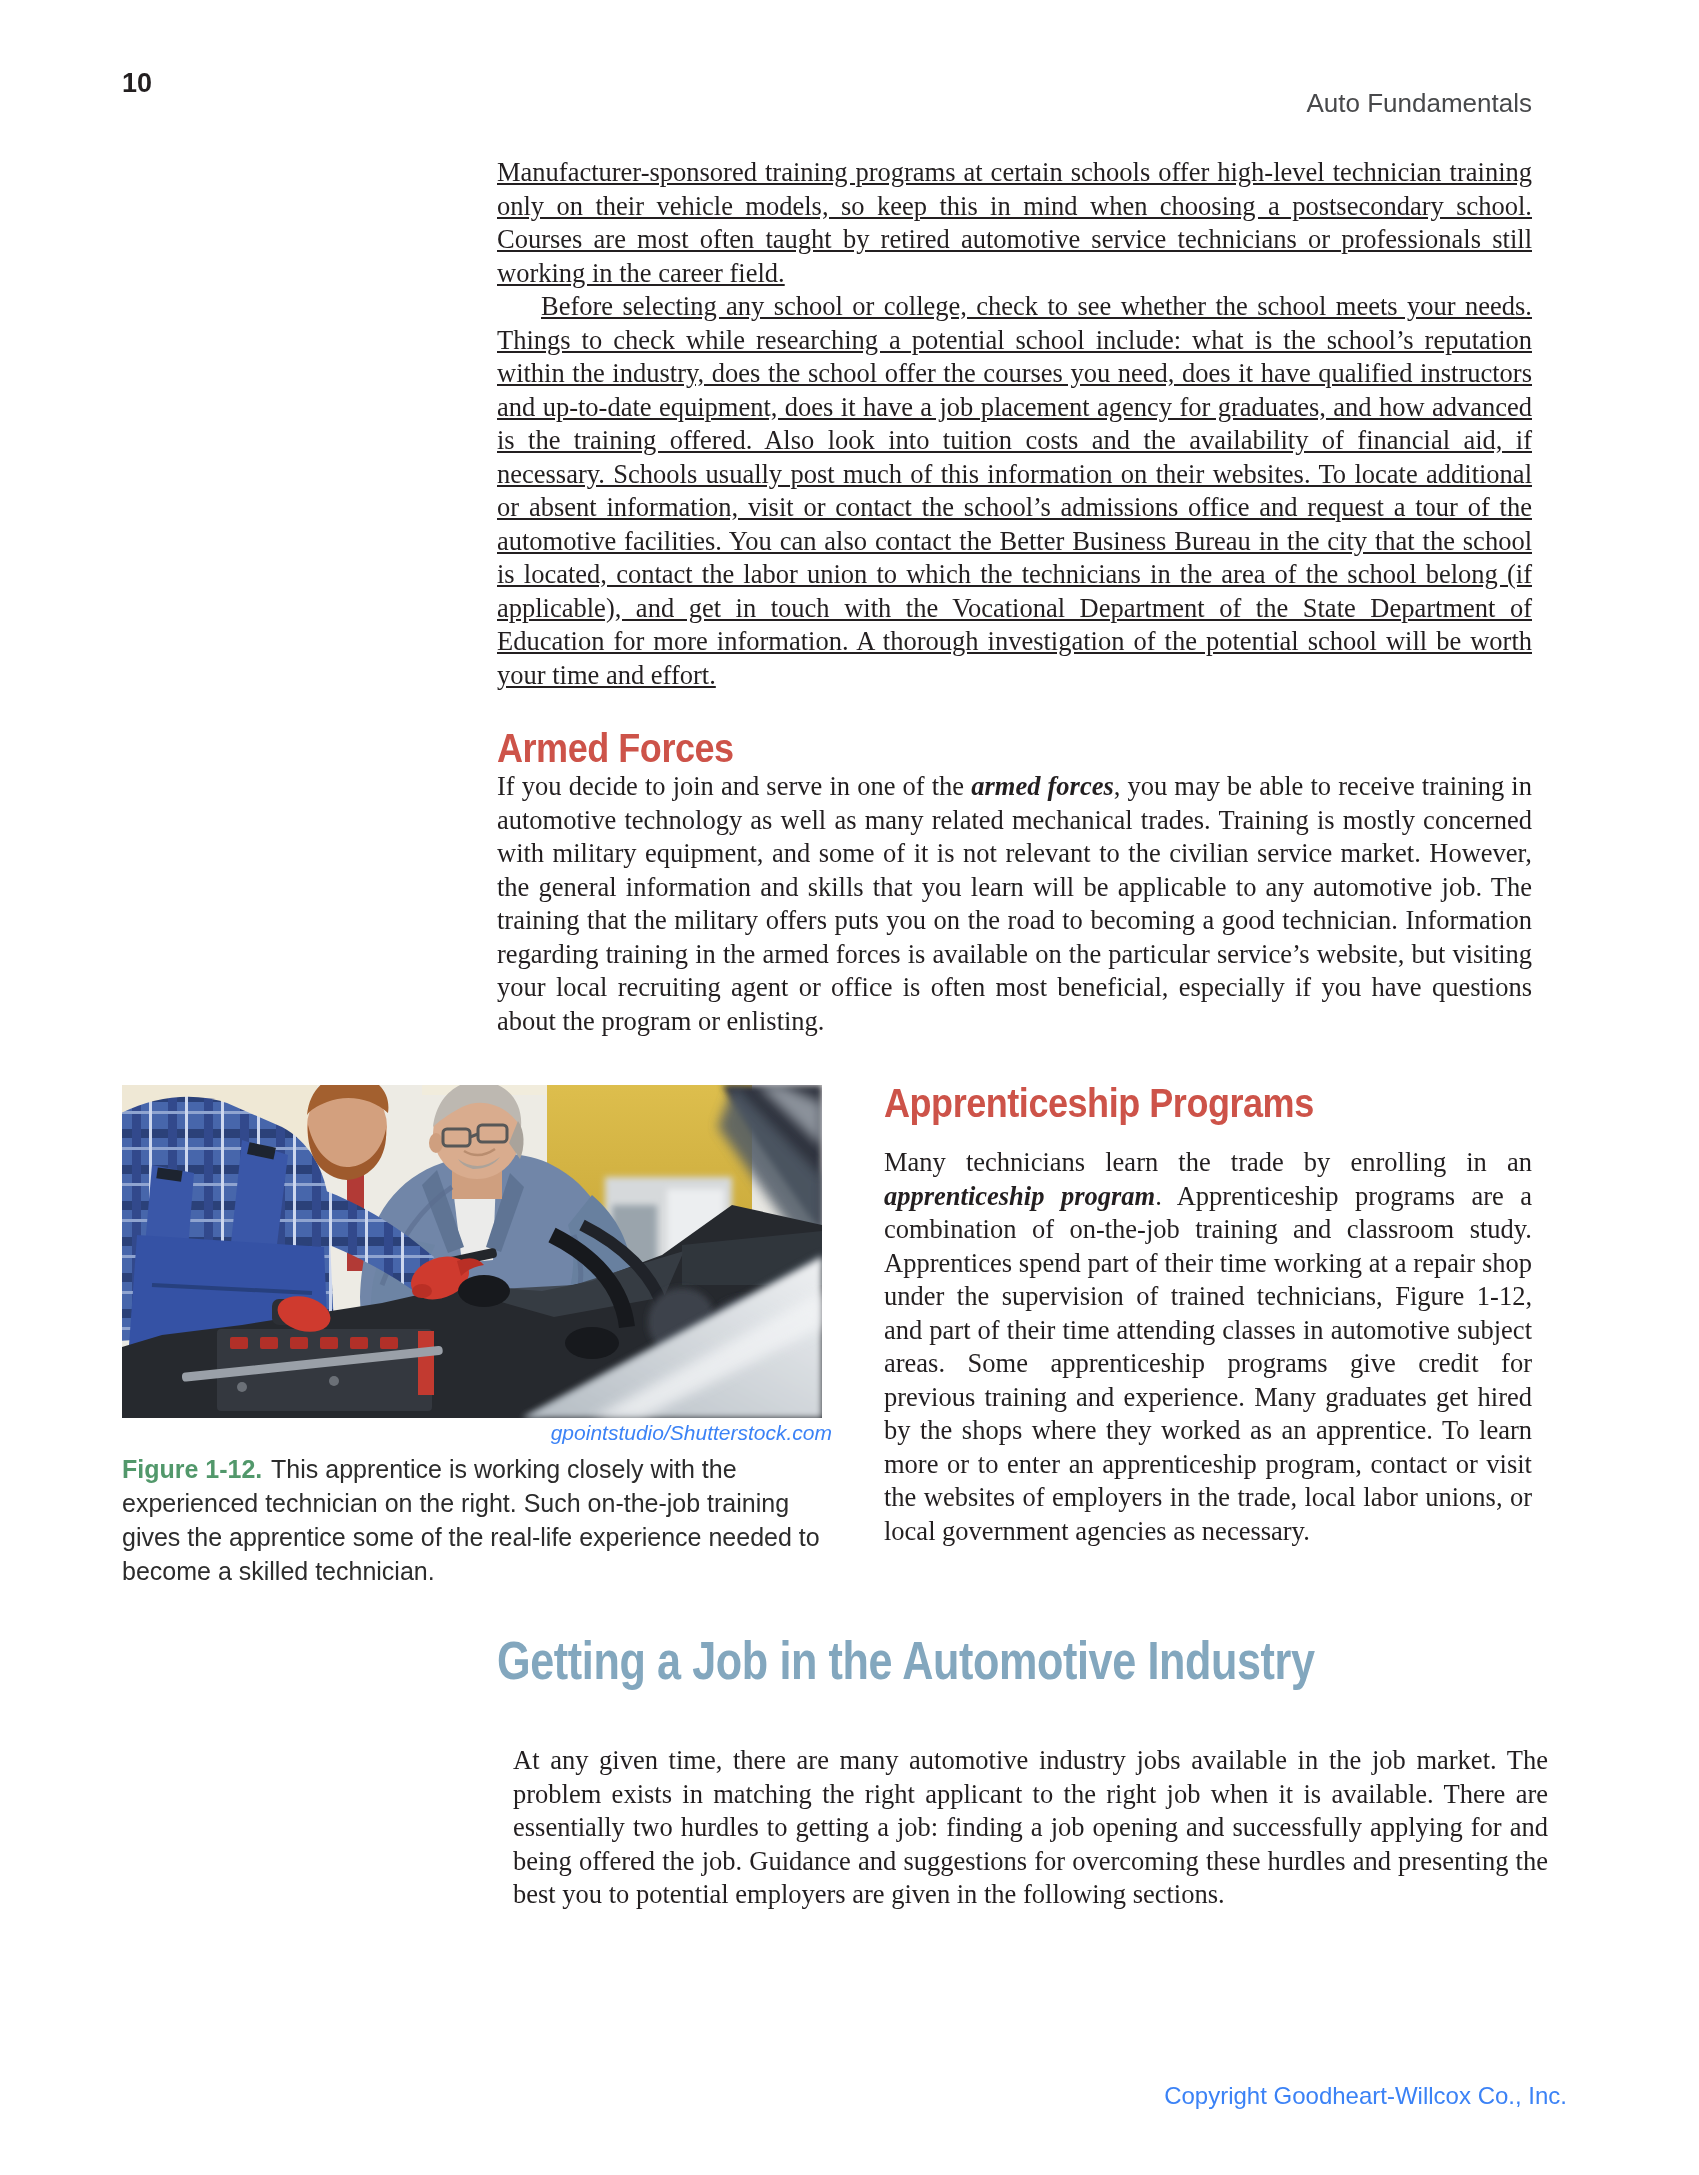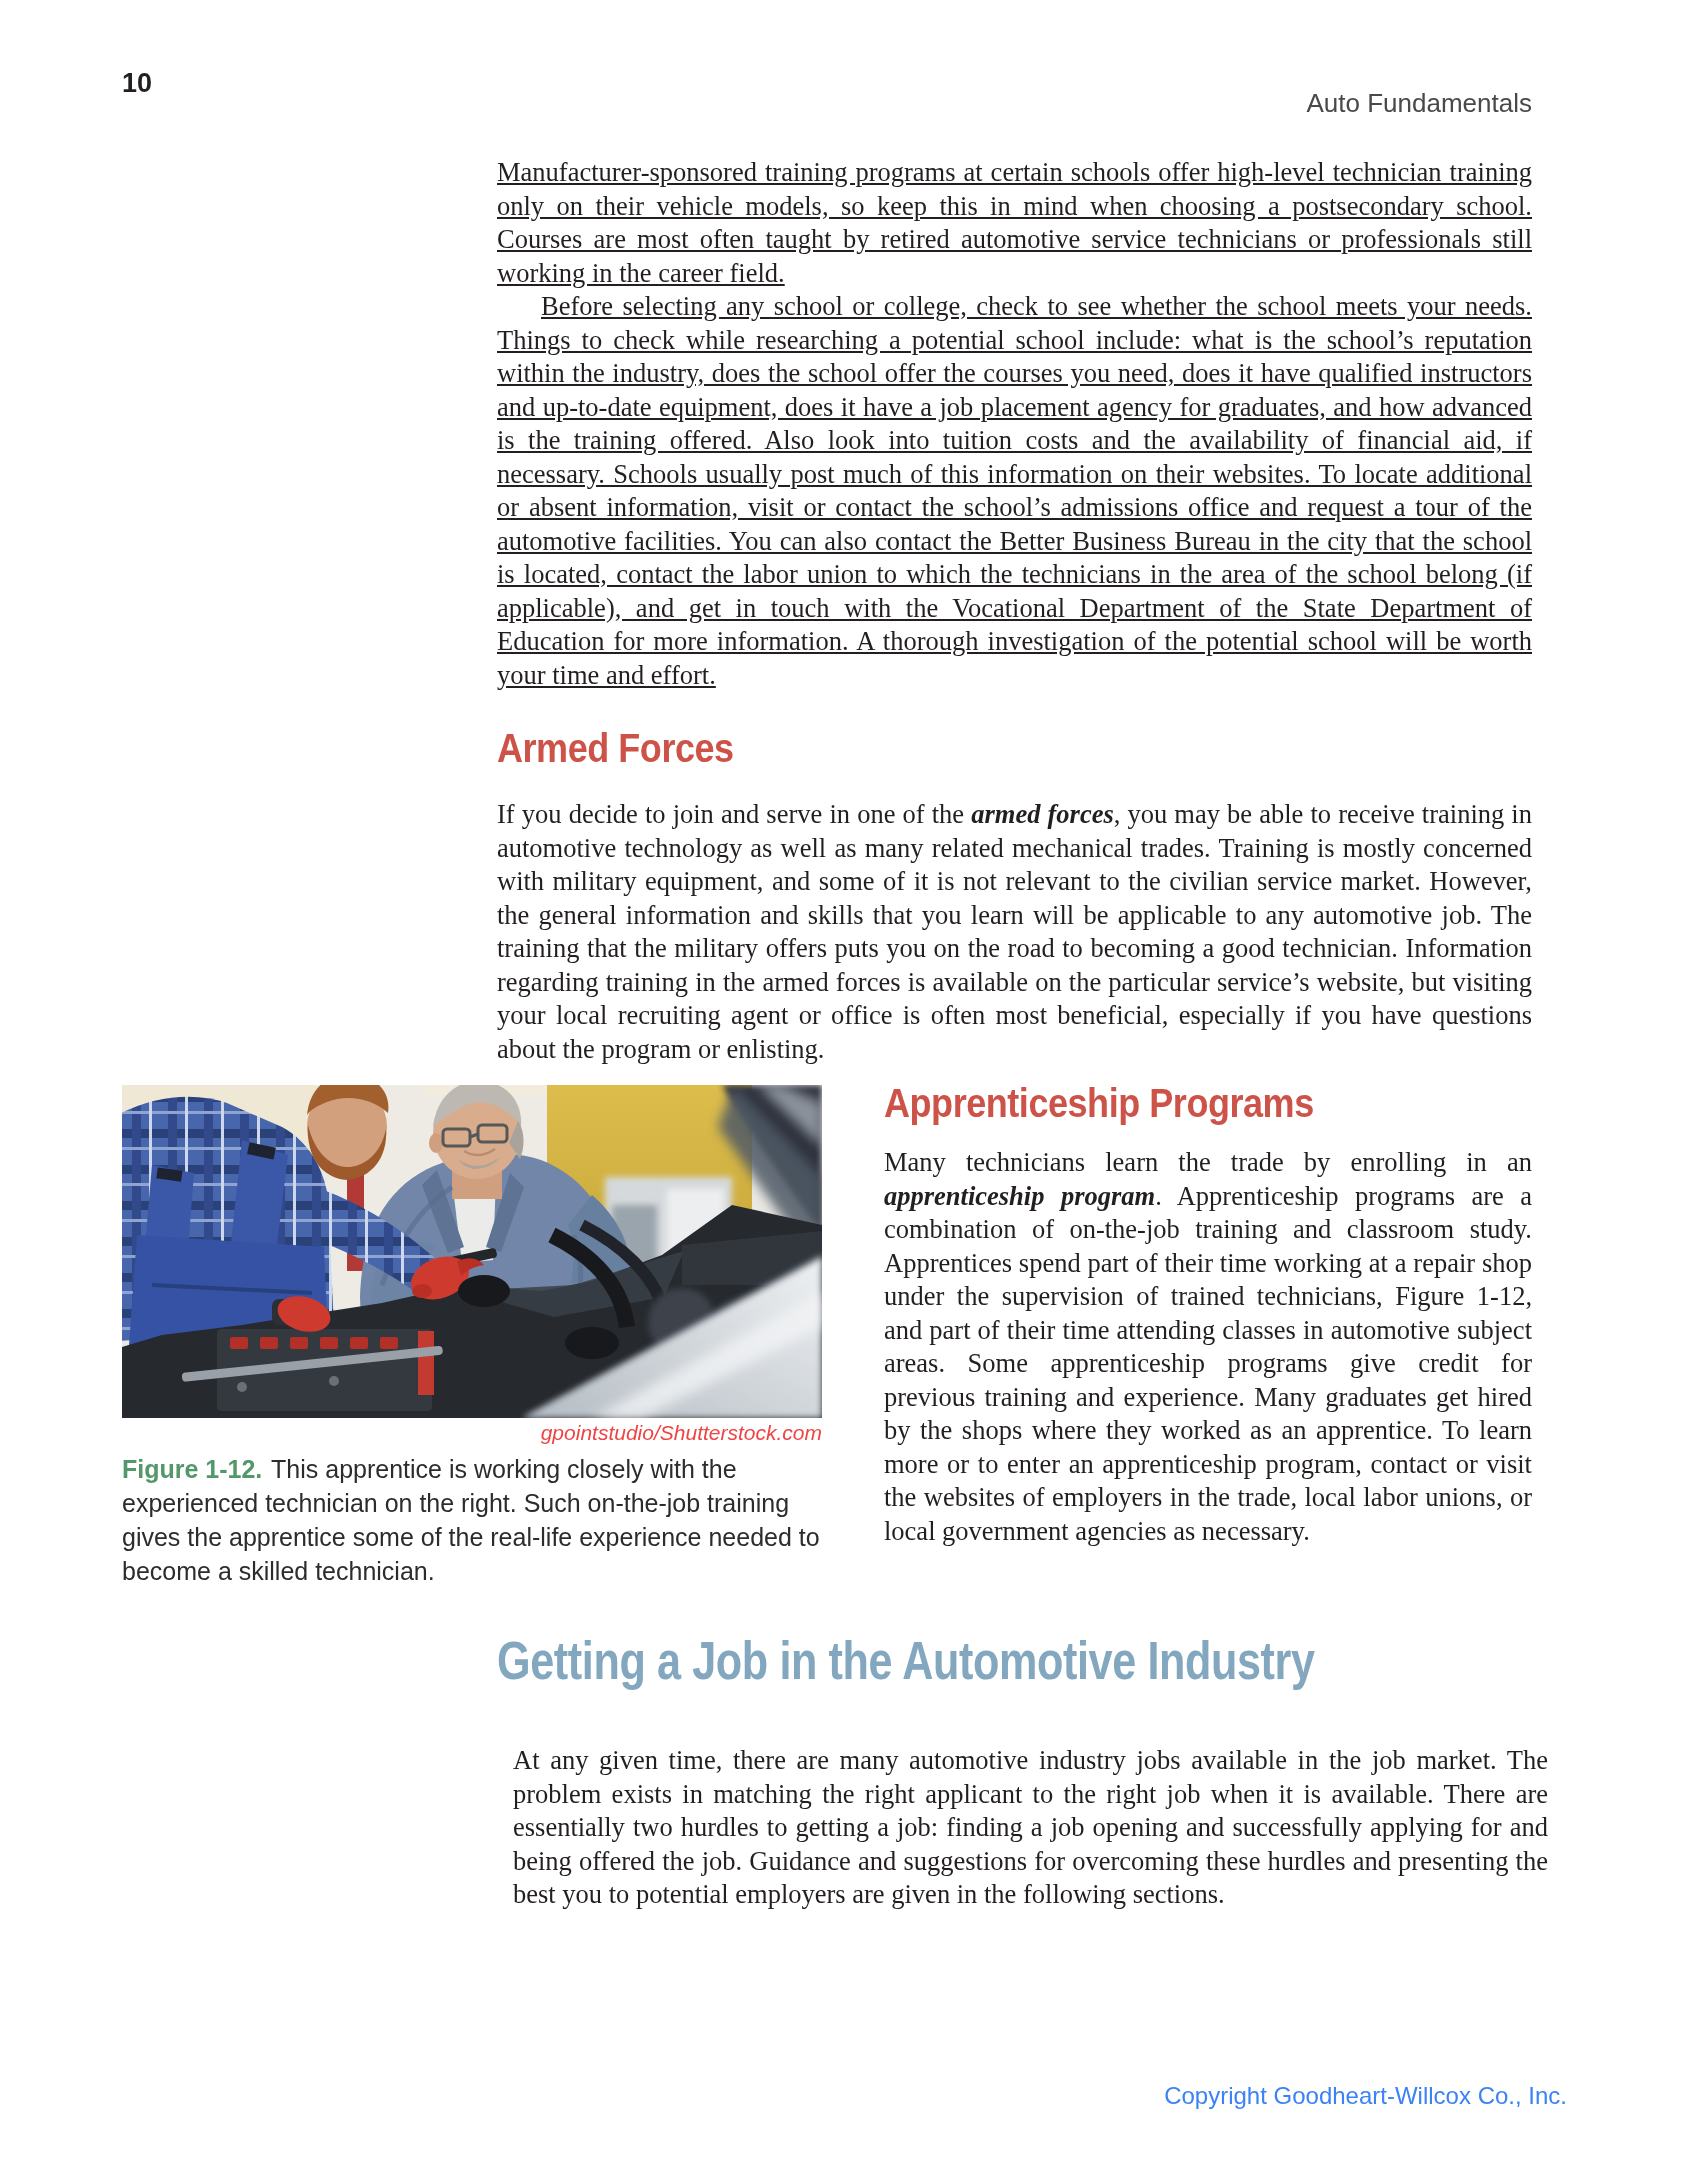--- a/index.html
+++ b/index.html
@@ -13,38 +13,38 @@
 
   
   .serif{font-family:"Liberation Serif",serif;font-size:26.5px;line-height:33.5px;
          text-align:justify;color:#231f20;margin:0;}
   .indent{text-indent:44px;}
   .bi{font-weight:700;font-style:italic;}
   .b{font-weight:400;}
 
   .main-col{position:absolute;left:497px;width:1035px;}
   .intro{top:156px;text-decoration:underline;}
-  .armed-par{top:798px;}
+  .armed-par{top:770px;}
   .getting-par{top:1744px;margin-left:16px;}
 
   
   .h-red{position:absolute;font:700 40px/1.05 "Liberation Sans",sans-serif;color:#cd5349;
          letter-spacing:-0.5px;transform:scaleX(0.9);transform-origin:0 0;white-space:nowrap;}
   .h-blue{position:absolute;left:497px;top:1632px;font:700 54px/1.05 "Liberation Sans",sans-serif;
           color:#83a7be;letter-spacing:-0.5px;transform:scaleX(0.8);transform-origin:0 0;white-space:nowrap;}
 
   
   .right-col{position:absolute;left:884px;top:1082px;width:648px;}
   .right-col .h-inline{position:static;display:block;margin:0 0 22px 0;}
   .right-col .serif{margin-top:0;}
 
   
   .photo-wrap{position:absolute;left:122px;top:1085px;width:700px;height:333px;overflow:hidden;background:#d8d8d4;}
-  .credit{position:absolute;left:122px;top:1422px;width:700px;text-align:right;
-          font:italic 21px/1 "Liberation Sans",sans-serif;color:#ef4444;}
+  .credit{position:absolute;left:132px;top:1422px;width:700px;text-align:right;
+          font:italic 21px/1 "Liberation Sans",sans-serif;color:#3b82f6;}
   .caption{position:absolute;left:122px;top:1452px;width:706px;
            font:25px/34px "Liberation Sans",sans-serif;color:#2c2c2c;text-align:left;}
   .figlabel{color:#52986b;font-weight:700;margin-right:0.35em;}
 
   .copyright{position:absolute;left:967px;top:2084px;width:600px;text-align:right;
              font:24px/1 "Liberation Sans",sans-serif;color:#3b82f6;}
 </style>
 </head>
 <body>
 

